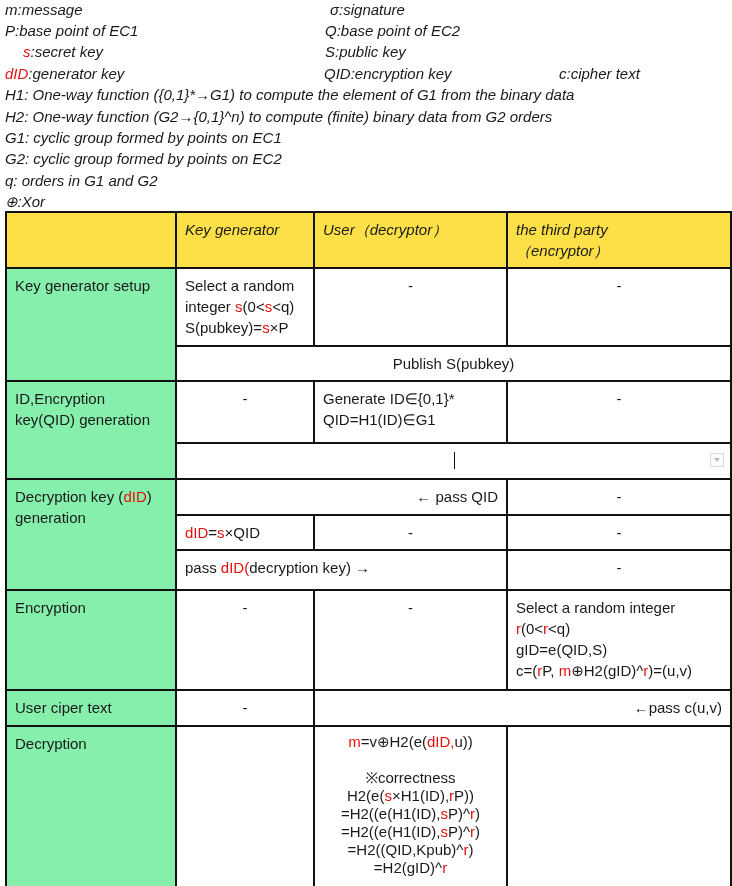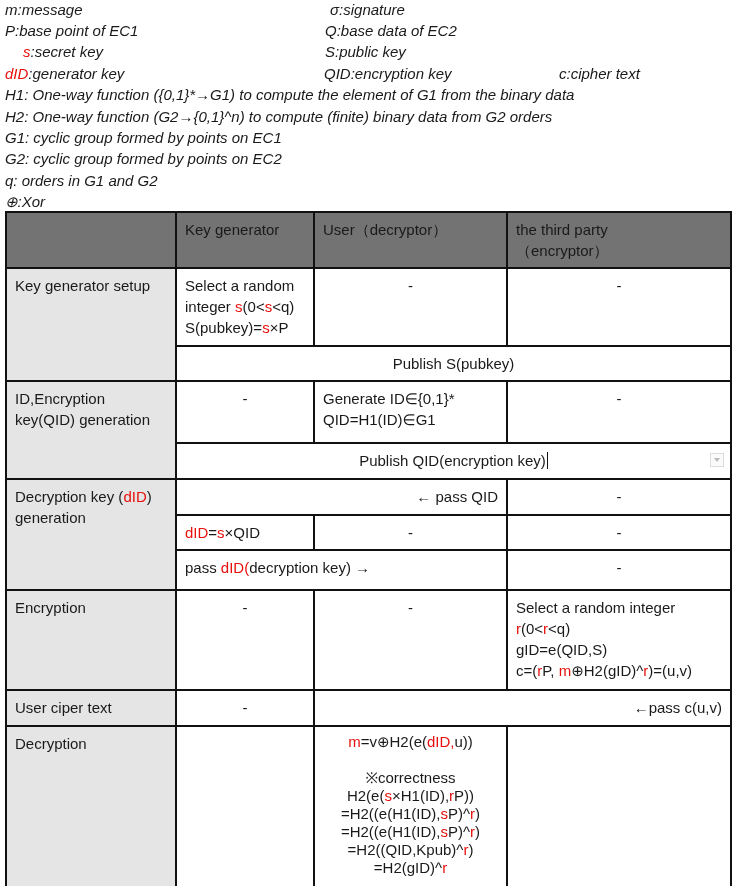--- a/index.html
+++ b/index.html
@@ -4,37 +4,37 @@
 <style>
   html, body { margin: 0; padding: 0; background: #ffffff; }
   body { width: 732px; height: 886px; position: relative; overflow: hidden;
          font-family: "Liberation Sans", sans-serif; color: #1a1a1a; }
   .legend { position: absolute; left: 5px; top: 0; width: 727px; font-style: italic; font-size: 15px; }
   .lg { position: absolute; white-space: nowrap; line-height: 20px; text-align: right; }
   .red { color: #e8100c; }
   table.proto { position: absolute; left: 5px; top: 211px; border-collapse: collapse; table-layout: fixed;
                 width: 725px; font-size: 15px; }
   table.proto td { border: 2px solid #111; padding: 6px 8px; vertical-align: top; line-height: 21px; }
-  td.hdr { background: #737373; }
-  td.rowh { background: #e5e5e5; }
+  td.hdr { background: #fde047; font-style: italic; }
+  td.rowh { background: #86efac; }
   td.c { text-align: center; }
   td.r { text-align: right; }
   .caret { display: inline-block; width: 1px; height: 17px; background: #111; vertical-align: -3px; margin-left: 1px; }
   .dd { position: absolute; right: 6px; top: 9px; width: 12px; height: 12px; border: 1px solid #ddd; background:#fafafa; }
   .dd::after { content: ""; position: absolute; left: 3px; top: 4px; border-left: 3px solid transparent; border-right: 3px solid transparent; border-top: 4px solid #bbb; }
   .rel { position: relative; }
 </style>
 </head>
 <body>
 
 <div class="legend">
   <div class="lg" style="left:0;top:0">m:message</div>
   <div class="lg" style="left:325px;top:0">σ:signature</div>
   <div class="lg" style="left:0;top:21px">P:base point of EC1</div>
-  <div class="lg" style="left:320px;top:21px">Q:base data of EC2</div>
+  <div class="lg" style="left:320px;top:21px">Q:base point of EC2</div>
   <div class="lg" style="left:18px;top:42px"><span class="red">s</span><span>:secret key</span></div>
   <div class="lg" style="left:320px;top:42px">S:public key</div>
   <div class="lg" style="left:0;top:64px"><span class="red">dID</span><span>:generator key</span></div>
   <div class="lg" style="left:319px;top:64px">QID:encryption key</div>
   <div class="lg" style="left:554px;top:64px">c:cipher text</div>
   <div class="lg" style="left:0;top:85px">H1: One-way function ({0,1}*→G1) to compute the element of G1 from the binary data</div>
   <div class="lg" style="left:0;top:107px">H2: One-way function (G2→{0,1}^n) to compute (finite) binary data from G2 orders</div>
   <div class="lg" style="left:0;top:128px">G1: cyclic group formed by points on EC1</div>
   <div class="lg" style="left:0;top:149px">G2: cyclic group formed by points on EC2</div>
   <div class="lg" style="left:0;top:171px">q: orders in G1 and G2</div>
@@ -70,21 +70,21 @@
     <td colspan="3" class="c">Publish S(pubkey)</td>
   </tr>
 
   <tr style="height:62px">
     <td class="rowh" rowspan="2">ID,Encryption key(QID) generation</td>
     <td class="c">-</td>
     <td><span>Generate ID∈{0,1}*</span><br><span>QID=H1(ID)∈G1</span></td>
     <td class="c">-</td>
   </tr>
   <tr style="height:36px">
-    <td colspan="3" class="c rel"><span>Publish QID(encryption key)</span><span class="caret"></span><span class="dd"></span></td>
+    <td colspan="3" class="c rel"><span class="caret"></span><span class="dd"></span></td>
   </tr>
 
   <tr style="height:36px">
     <td class="rowh" rowspan="3"><span>Decryption key (</span><span class="red">dID</span><span>) generation</span></td>
     <td colspan="2" class="r">← pass QID</td>
     <td class="c">-</td>
   </tr>
   <tr style="height:34px">
     <td><span class="red">dID</span><span>=</span><span class="red">s</span><span>×QID</span></td>
     <td class="c">-</td>

